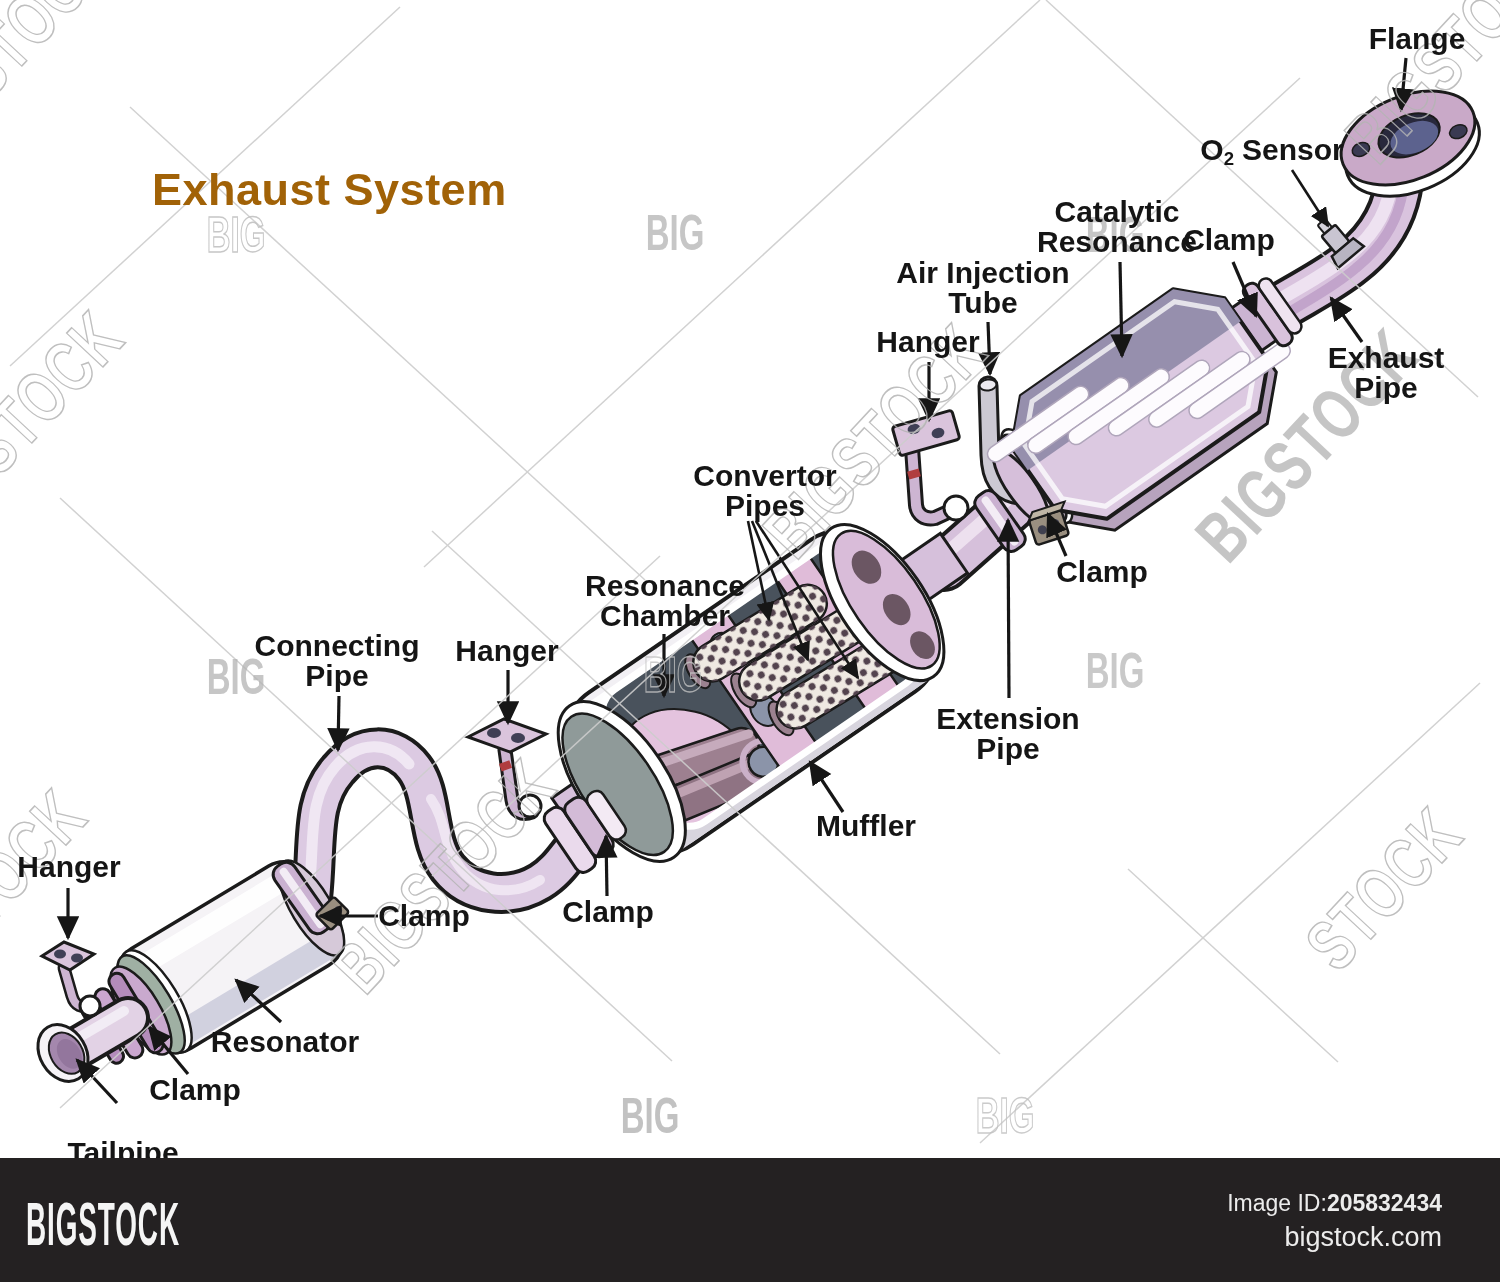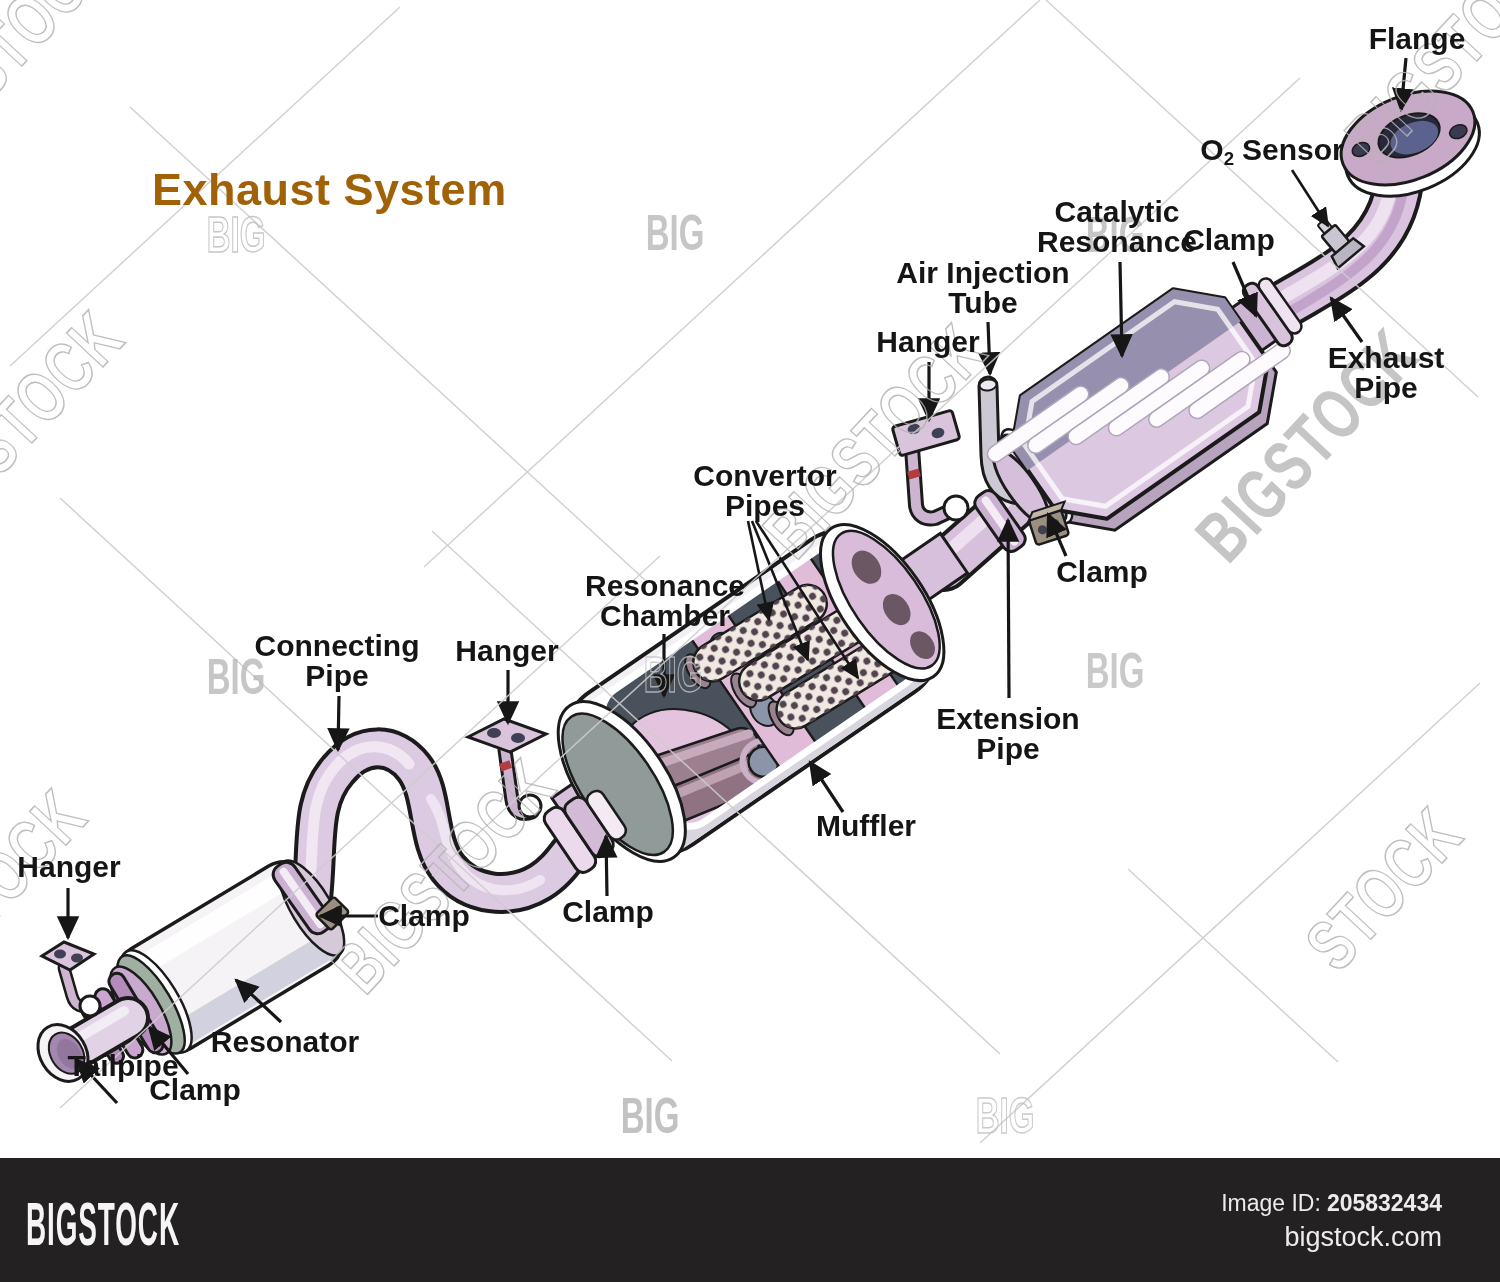--- a/index.html
+++ b/index.html
@@ -8,21 +8,21 @@
   #art{position:absolute;left:0;top:0;width:1500px;height:1282px;}
   .title{position:absolute;left:152px;top:164px;font-size:45px;font-weight:bold;color:#a16207;letter-spacing:.5px;}
   .lbl{position:absolute;transform:translateX(-50%);font-size:30px;line-height:30px;font-weight:bold;
        color:#151515;text-align:center;white-space:nowrap;}
   .lbl sub{font-size:0.62em;vertical-align:-0.28em;}
   .o2-rest{margin-left:8px;}
   .footer{position:absolute;left:0;top:1158px;width:1500px;height:124px;background:#242122;}
   .brand{position:absolute;left:26px;top:30px;color:#f5f5f5;font-weight:bold;font-size:62px;
          letter-spacing:2px;transform:scaleX(0.45);transform-origin:left center;white-space:nowrap;}
   .fid{position:absolute;right:58px;top:32px;color:#ececec;font-size:23px;text-align:right;}
-  .fid b{margin-left:6px;}
+  .fid b{}
   .fsite{position:absolute;right:58px;top:64px;color:#ececec;font-size:27px;text-align:right;}
 </style>
 </head>
 <body>
 
 <div id="stage">
 
 <svg id="art" viewBox="0 0 1500 1282" xmlns="http://www.w3.org/2000/svg">
   <defs>
     <marker id="ah" markerWidth="8.5" markerHeight="7.5" refX="6.8" refY="3.5" orient="auto" markerUnits="strokeWidth">
@@ -359,21 +359,21 @@
   <div class="lbl" style="left:608px;top:897px;">Clamp</div>
 
   <div class="lbl" style="left:424px;top:901px;">Clamp</div>
 
   <div class="lbl" style="left:69px;top:852px;">Hanger</div>
 
   <div class="lbl" style="left:285px;top:1027px;">Resonator</div>
 
   <div class="lbl" style="left:195px;top:1075px;">Clamp</div>
 
-  <div class="lbl" style="left:123px;top:1051px;">Tailpipe</div>
+  <div class="lbl" style="left:123px;top:1138px;">Tailpipe</div>
 
   <div class="footer">
     <div class="brand">BIGSTOCK</div>
     <div class="fid">
       <span>Image ID:</span><b>205832434</b>
     </div>
     <div class="fsite">bigstock.com</div>
   </div>
 
 </div>

